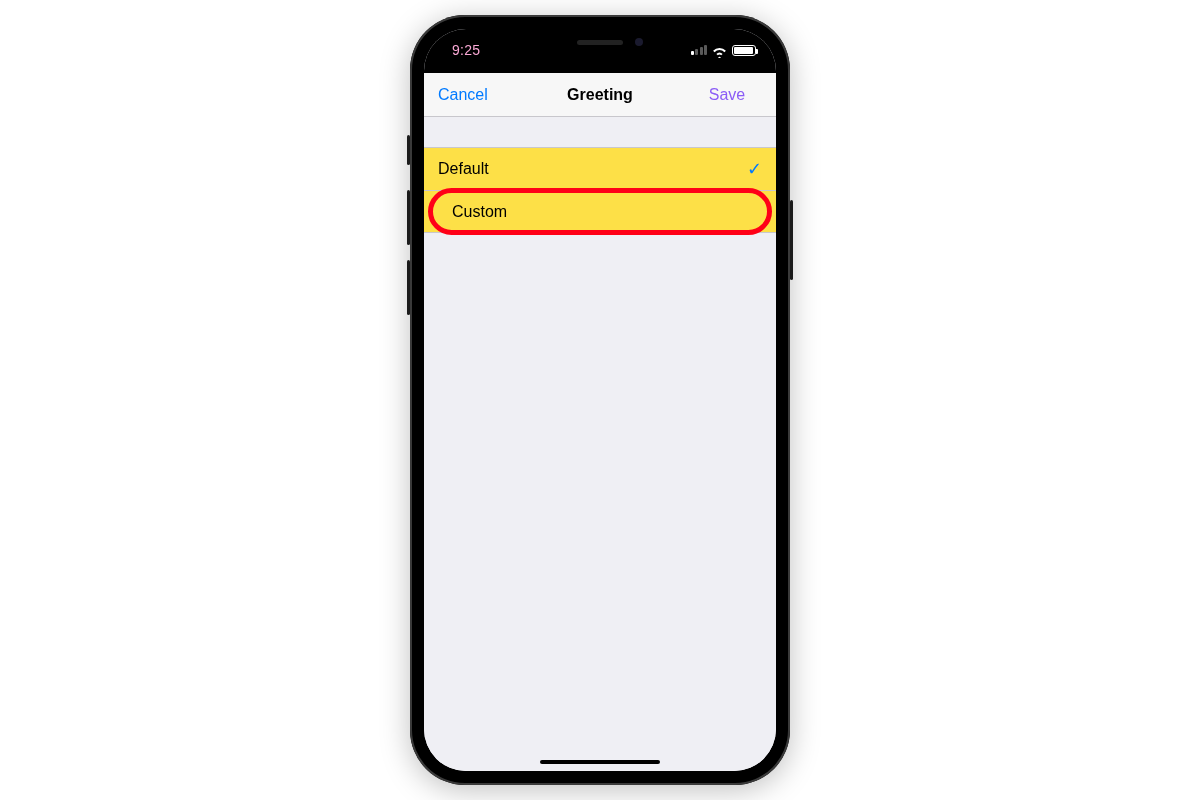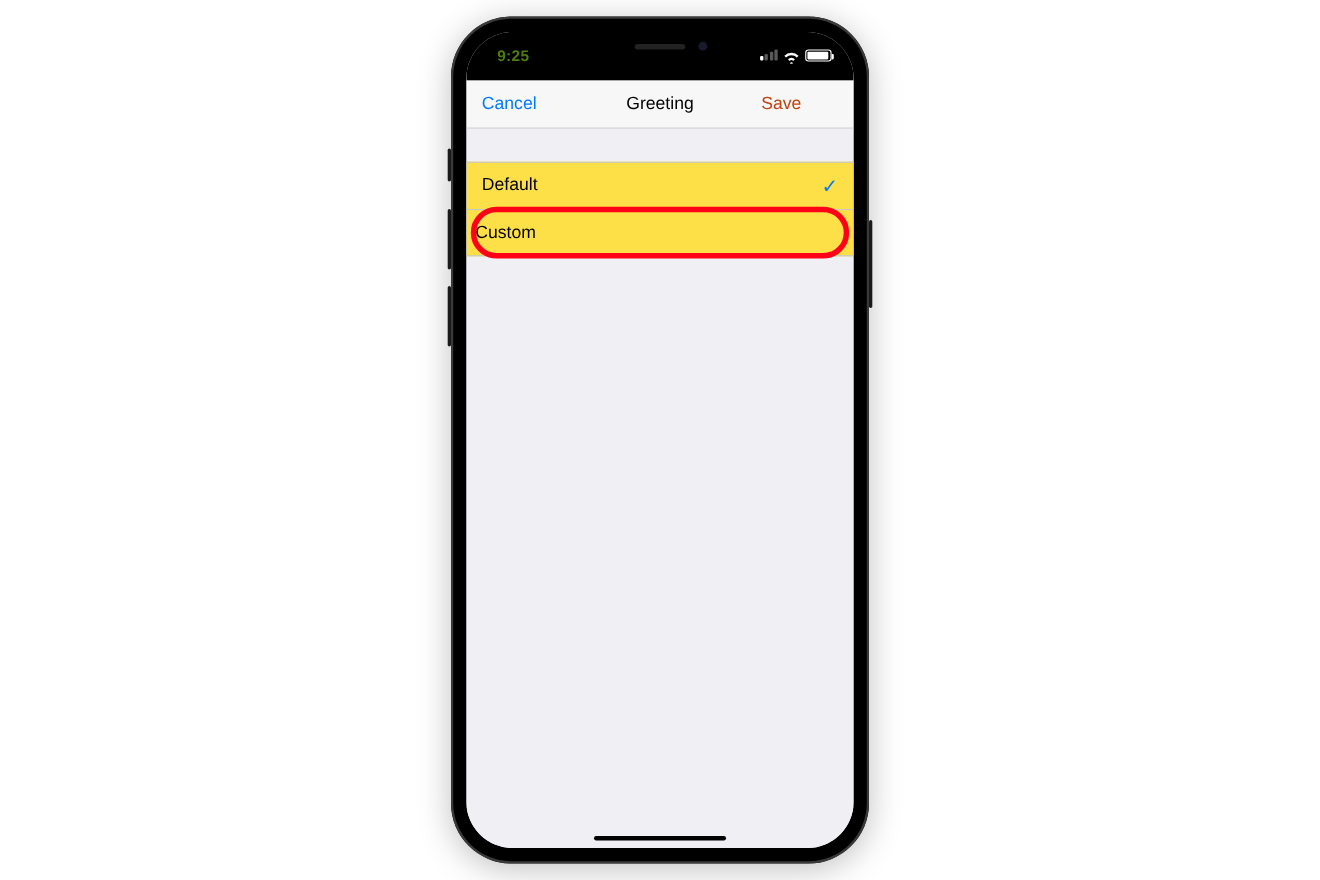--- a/index.html
+++ b/index.html
@@ -54,27 +54,27 @@
       display: flex;
       align-items: center;
       justify-content: center;
       gap: 40px;
     }
     .notch-speaker { width: 46px; height: 5px; background: #222; border-radius: 3px; }
     .notch-cam { width: 8px; height: 8px; background: #1a1a2e; border-radius: 50%; position: absolute; right: 42px; }
     .status-bar {
       height: 44px;
       background: #000;
-      color: #4d7c0f;
+      color: #f9a8d4;
       display: flex;
       align-items: center;
       justify-content: space-between;
       padding: 0 20px 2px 28px;
       font-size: 14px;
-      font-weight: 700;
+      font-weight: 400;
       position: relative;
     }
     .status-time { letter-spacing: 0.3px; }
     .status-icons { display: flex; align-items: center; gap: 5px; }
     .sig-bars { display: flex; align-items: flex-end; gap: 1.5px; }
     .sig-bars span { width: 3px; background: rgba(255,255,255,0.35); border-radius: 1px; }
     .sig-bars span.on { background: #fff; }
     .sig-bars span:nth-child(1){height:4px}.sig-bars span:nth-child(2){height:6px}.sig-bars span:nth-child(3){height:8px}.sig-bars span:nth-child(4){height:10px}
     .wifi-ic { width: 15px; height: 11px; position: relative; }
     .wifi-ic svg { width: 100%; height: 100%; }
@@ -97,22 +97,22 @@
       height: 44px;
       background: #f7f7f7;
       display: flex;
       align-items: center;
       justify-content: space-between;
       padding: 0 14px;
       border-bottom: 0.5px solid #c8c7cc;
     }
     .nav-left, .nav-right { width: 70px; font-size: 16px; }
     .nav-left { color: #007aff; text-align: left; }
-    .nav-right { color: #c2410c; text-align: left; }
-    .nav-title { font-size: 16px; font-weight: 400; color: #000; }
+    .nav-right { color: #8b5cf6; text-align: center; }
+    .nav-title { font-size: 16px; font-weight: 700; color: #000; }
 
     .content { flex: 1; background: #efeff4; overflow: hidden; position: relative; }
 
     .list-group { margin-top: 30px; background: #fde047; border-top: 0.5px solid #c8c7cc; border-bottom: 0.5px solid #c8c7cc; }
     .list-row {
       height: 42px;
       padding: 0 14px;
       display: flex;
       align-items: center;
       justify-content: space-between;
@@ -202,21 +202,21 @@
       <div class="nav-right">Save</div>
     </div>
 
     <div class="content">
 
       <div class="list-group">
         <div class="list-row">
           <span>Default</span>
           <span class="checkmark">✓</span>
         </div>
-        <div class="list-row" style="margin-left:0;padding-left:8px;border-top:0.5px solid #c8c7cc;text-align:right;">
+        <div class="list-row" style="margin-left:0;padding-left:28px;border-top:0.5px solid #c8c7cc;text-align:right;">
           <span>Custom</span>
           <div class="highlight-ring"></div>
         </div>
       </div>
 
 
       <div class="home-indicator"></div>
     </div>
 
   </div>

